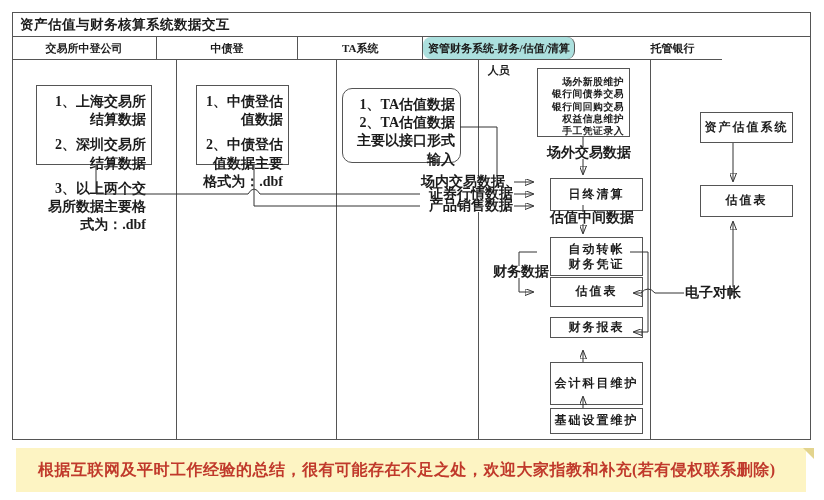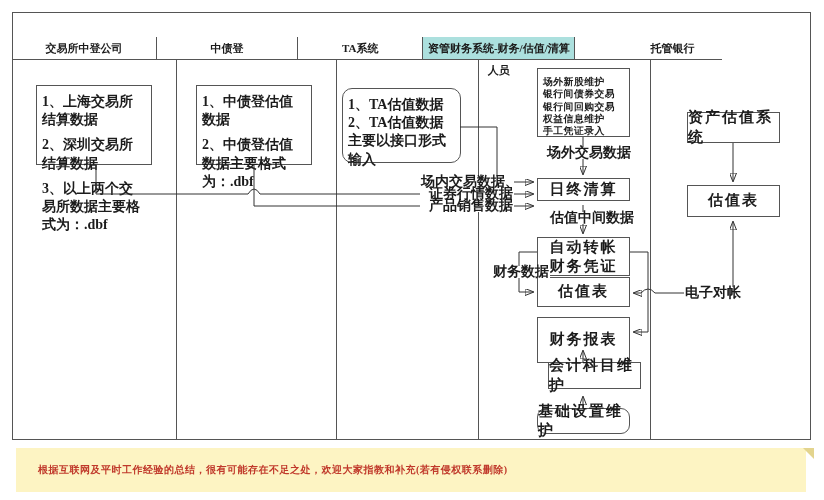--- a/index.html
+++ b/index.html
@@ -19,73 +19,74 @@
   .stage{position:absolute;left:0;top:0;width:824px;height:500px;}
 
   
   .frame{position:absolute;left:12px;top:12px;width:799px;height:428px;border:1px solid var(--border);background:#fff;}
   .title-band{position:absolute;left:12px;top:12px;width:799px;height:25px;border-bottom:1px solid var(--border);
     font-size:13.5px;line-height:25px;padding-left:8px;letter-spacing:.5px;}
   .header-row{position:absolute;left:12px;top:37px;width:710px;height:23px;display:flex;border-bottom:1px solid var(--border);}
   .header-cell{height:100%;font-size:11px;line-height:22px;text-align:center;border-right:1px solid var(--border);}
   .header-cell:last-child{border-right:none;padding-left:48px;}
   .header-cell.hl{background:var(--header-highlight);}
-  .hc1{width:164px;} .hc2{width:160px;} .hc3{width:142px;} .hc4{width:172px;} .hc5{width:160px;}
+  .hc1{width:164px;} .hc2{width:160px;} .hc3{width:142px;} .hc4{width:172px;border-radius:8px;} .hc5{width:160px;}
 
   
   .vsep{position:absolute;top:60px;width:1px;height:380px;background:var(--border);z-index:1;}
   .vs1{left:176px;} .vs2{left:336px;} .vs3{left:478px;} .vs4{left:650px;}
 
   
   .node{position:absolute;background:#fff;border:1px solid var(--border);z-index:4;font-size:14px;line-height:1.3;}
   .node.listy{padding:7px 5px;text-align:left;}
-  .node.listy .item{margin-bottom:7px;}
+  .node.listy .item{margin-bottom:7px;text-align:right;}
   .node.listy .item:last-child{margin-bottom:0;}
   .node.tight .item{margin-bottom:0;}
   .node.centered{display:flex;flex-direction:column;align-items:center;justify-content:center;
-    font-size:15px;letter-spacing:2px;text-align:left;}
+    font-size:12px;letter-spacing:2px;text-align:center;margin-left:13px;}
   .b1{left:36px;top:85px;width:116px;height:80px;}
-  .b2{left:196px;top:85px;width:116px;height:80px;}
+  .b2{left:196px;top:85px;width:93px;height:80px;}
   .b3{left:342px;top:88px;width:119px;height:75px;padding:5px 5px;border-radius:10px;}
   .b4a{left:537px;top:68px;width:93px;height:69px;padding:4px 9px;font-size:9.8px;line-height:12.3px;letter-spacing:.5px;}
-  .b4b{left:537px;top:178px;width:93px;height:23px;}
+  .b4b{left:537px;top:178px;width:93px;height:33px;}
   .b4c{left:537px;top:237px;width:93px;height:39px;line-height:1.25;}
   .b4d{left:537px;top:277px;width:93px;height:30px;}
-  .b4e{left:537px;top:317px;width:93px;height:46px;}
-  .b4f{left:548px;top:362px;width:93px;height:27px;letter-spacing:1px;}
-  .b4g{left:537px;top:408px;width:93px;height:26px;letter-spacing:1px;border-radius:9px;}
+  .b4e{left:537px;top:317px;width:93px;height:21px;}
+  .b4f{left:537px;top:362px;width:93px;height:43px;letter-spacing:1px;}
+  .b4g{left:537px;top:408px;width:93px;height:26px;letter-spacing:1px;}
   .b5a{left:687px;top:112px;width:93px;height:31px;letter-spacing:1px;}
   .b5b{left:687px;top:185px;width:93px;height:32px;}
 
   
   .wires{position:absolute;left:0;top:0;width:824px;height:500px;z-index:5;pointer-events:none;}
   .wires path{fill:none;stroke:var(--line);stroke-width:1;}
 
   
   .elabel{position:absolute;z-index:6;background:#fff;font-size:14px;line-height:12px;white-space:nowrap;padding:0 1px;}
   .lab-otc{left:546px;top:147px;width:74px;text-align:center;}
   .lab-mid{left:549px;top:212px;width:72px;text-align:center;}
   .lab-fin{left:492px;top:266px;}
   .lab-erc{left:684px;top:287px;}
   .lab-l1{left:420px;top:176px;width:94px;text-align:right;}
   .lab-l2{left:420px;top:188px;width:94px;text-align:right;}
   .lab-l3{left:420px;top:200px;width:94px;text-align:right;}
 
   
   .banner{position:absolute;left:16px;top:448px;width:790px;height:44px;background:var(--banner-bg);
-    color:var(--banner-text);font-size:10px;display:flex;align-items:center;padding-left:22px;letter-spacing:.5px;}
+    color:var(--banner-text);font-size:16px;display:flex;align-items:center;padding-left:22px;letter-spacing:.5px;}
   .banner-fold{position:absolute;right:10px;top:448px;width:0;height:0;z-index:7;
     border-top:11px solid #e3d48e;border-left:11px solid transparent;}
 </style>
 </head>
 <body>
 
 <div class="stage">
 
   <div class="frame"></div>
+  <div class="title-band">资产估值与财务核算系统数据交互</div>
 
   <div class="header-row">
     <div class="header-cell hc1">交易所中登公司</div>
     <div class="header-cell hc2">中债登</div>
     <div class="header-cell hc3">TA系统</div>
     <div class="header-cell hc4 hl">资管财务系统-财务/估值/清算人员</div>
     <div class="header-cell hc5">托管银行</div>
   </div>
 
   <div class="vsep vs1"></div>

